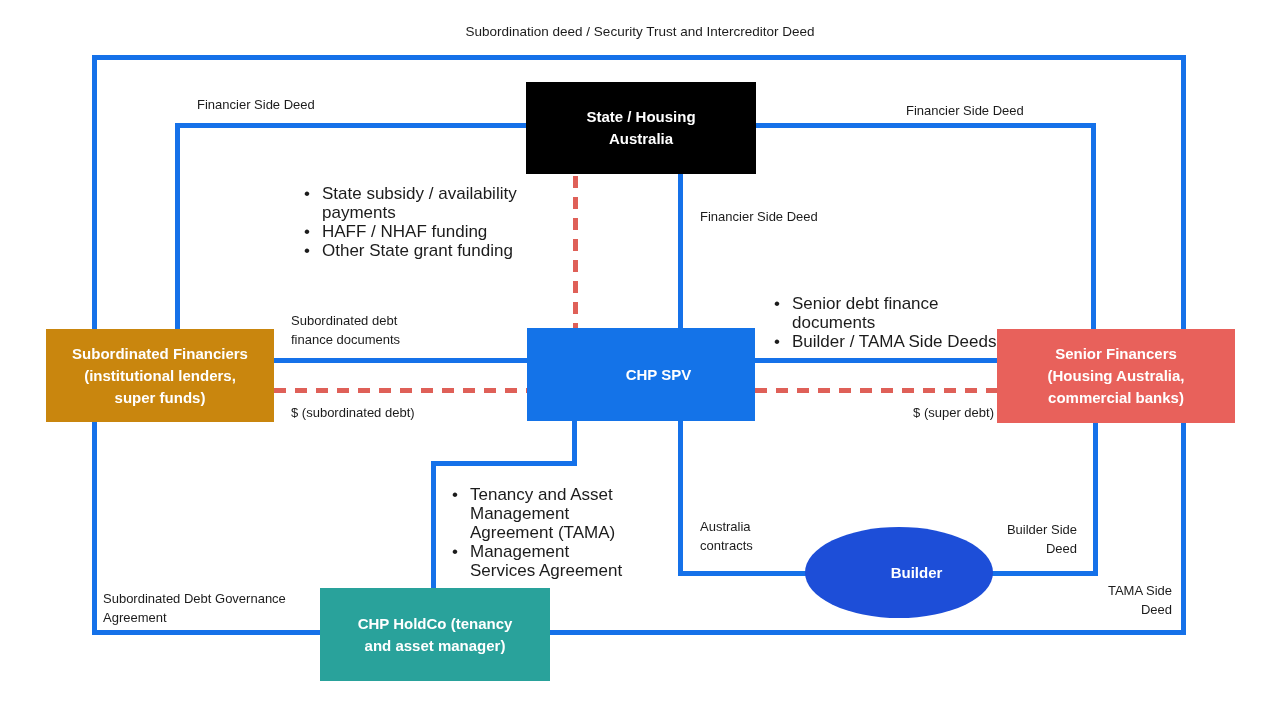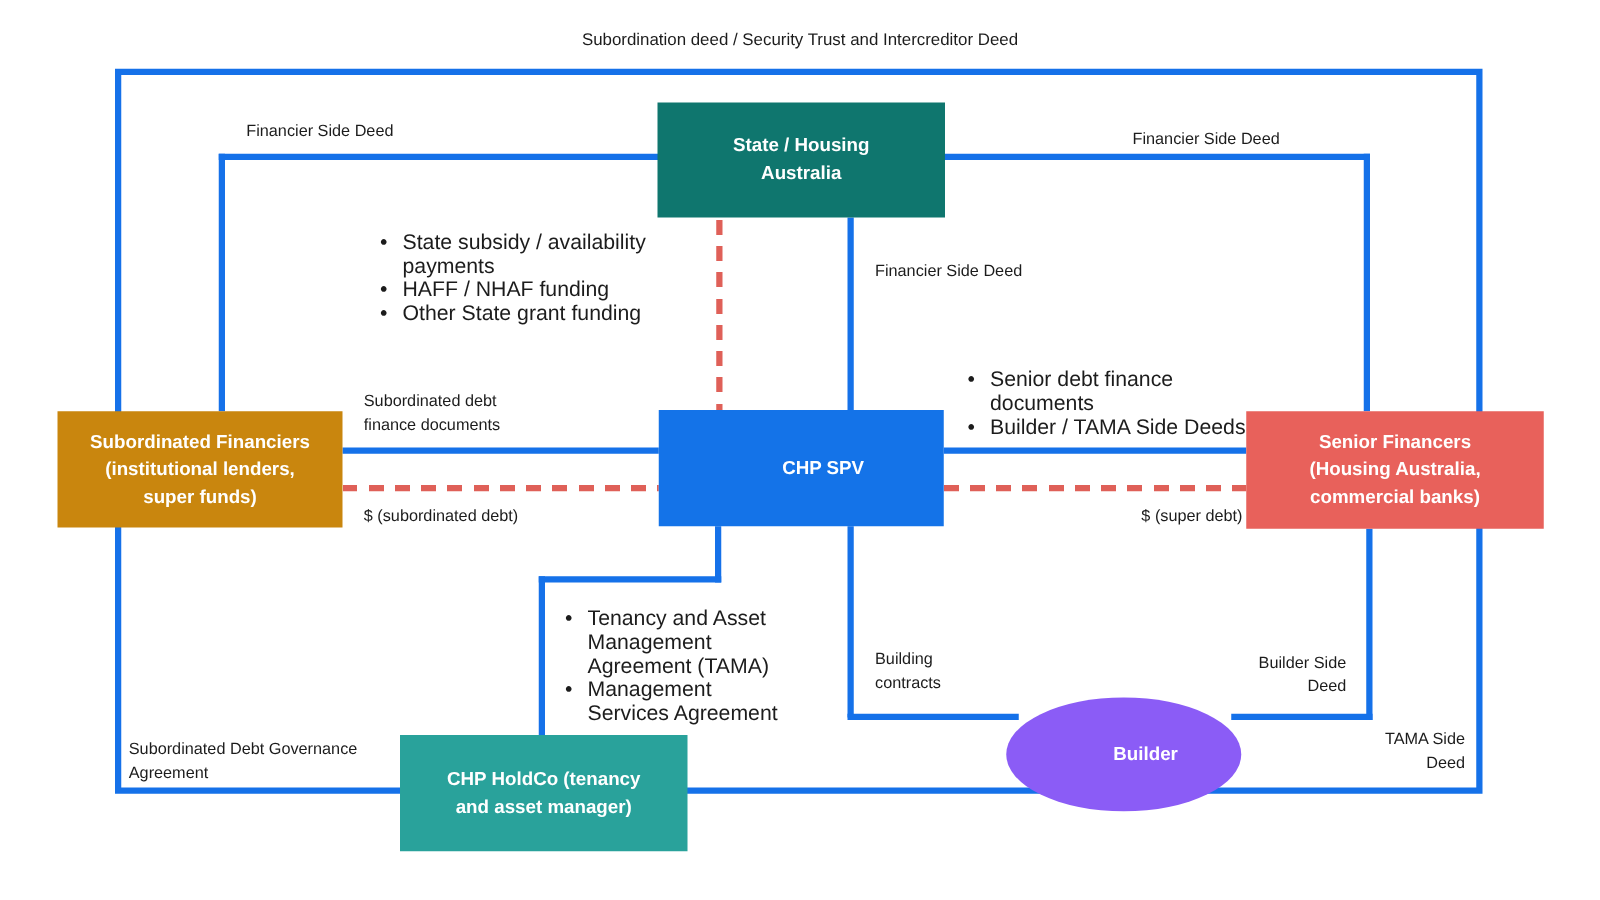--- a/index.html
+++ b/index.html
@@ -54,53 +54,53 @@
 
   <div class="line" style="left:572px;top:421px;width:5px;height:45px;"></div>
   <div class="line" style="left:431px;top:461px;width:146px;height:5px;"></div>
   <div class="line" style="left:431px;top:461px;width:5px;height:128px;"></div>
 
   <div class="line" style="left:678px;top:421px;width:5px;height:153px;"></div>
   <div class="line" style="left:678px;top:571px;width:137px;height:5px;"></div>
   <div class="line" style="left:985px;top:571px;width:113px;height:5px;"></div>
   <div class="line" style="left:1093px;top:423px;width:5px;height:153px;"></div>
 
-  <div class="node" style="left:526px;top:82px;width:230px;height:92px;background:#0f766e;padding:0 30px;">
+  <div class="node" style="left:526px;top:82px;width:230px;height:92px;background:#000000;padding:0 30px;">
     <span>State / Housing Australia</span>
   </div>
 
   <div class="node" style="left:46px;top:329px;width:228px;height:93px;background:#C9860E;padding:0 24px;">
     <span>Subordinated Financiers (institutional lenders, super funds)</span>
   </div>
 
   <div class="node" style="left:527px;top:328px;width:228px;height:93px;background:#1473E8;">
     <span>CHP SPV</span>
   </div>
 
   <div class="node" style="left:997px;top:329px;width:238px;height:94px;background:#E8615B;padding:0 44px;">
     <span>Senior Financers (Housing Australia, commercial banks)</span>
   </div>
 
   <div class="node" style="left:320px;top:588px;width:230px;height:93px;background:#29A29B;padding:0 32px;">
     <span>CHP HoldCo (tenancy and asset manager)</span>
   </div>
 
-  <div class="node ellipse" style="left:805px;top:558px;width:188px;height:91px;background:#8b5cf6;">
+  <div class="node ellipse" style="left:805px;top:527px;width:188px;height:91px;background:#1d4ed8;">
     <span>Builder</span>
   </div>
 
   <div class="lbl" style="left:197px;top:95px;">Financier Side Deed</div>
   <div class="lbl" style="left:906px;top:101px;">Financier Side Deed</div>
   <div class="lbl" style="left:700px;top:207px;">Financier Side Deed</div>
 
   <div class="lbl" style="left:291px;top:311px;width:135px;">Subordinated debt finance documents</div>
   <div class="lbl" style="left:291px;top:403px;">$ (subordinated debt)</div>
   <div class="lbl right" style="left:860px;top:403px;width:134px;">$ (super debt)</div>
 
-  <div class="lbl" style="left:700px;top:517px;width:72px;">Building contracts</div>
+  <div class="lbl" style="left:700px;top:517px;width:72px;">Australia contracts</div>
   <div class="lbl right" style="left:1000px;top:520px;width:77px;">Builder Side Deed</div>
   <div class="lbl right" style="left:1095px;top:581px;width:77px;">TAMA Side Deed</div>
   <div class="lbl" style="left:103px;top:589px;width:215px;">Subordinated Debt Governance Agreement</div>
 
   <ul class="bullets" style="left:300px;top:184px;width:280px;">
       <li>State subsidy / availability payments</li>
       <li>HAFF / NHAF funding</li>
       <li>Other State grant funding</li>
     </ul>
   <ul class="bullets" style="left:770px;top:294px;width:250px;">

